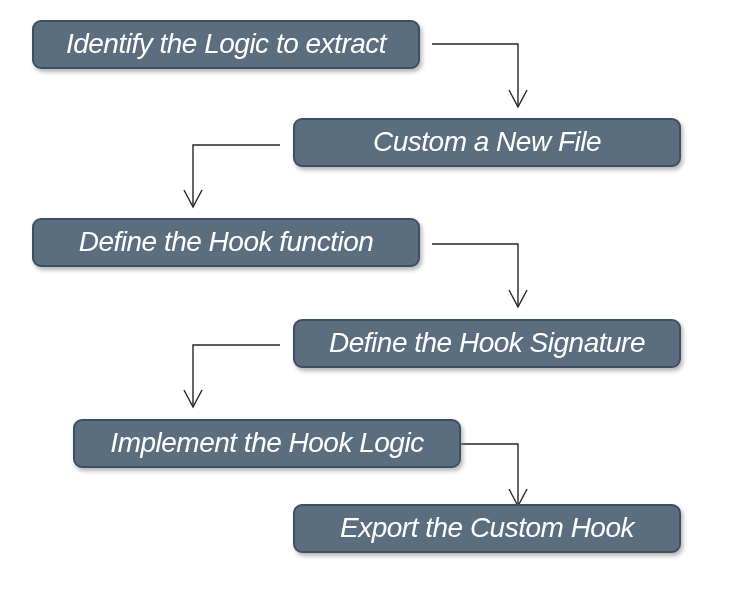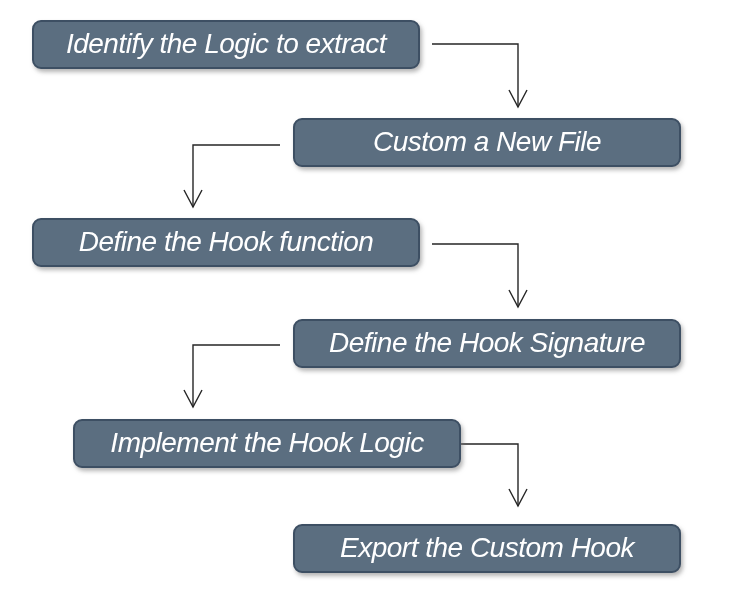--- a/index.html
+++ b/index.html
@@ -57,21 +57,21 @@
     letter-spacing: -0.5px;
     white-space: nowrap;
     line-height: 1;
     padding-bottom: 2px;
   }
   .pos-1 { left: 32px;  top: 20px;  }
   .pos-2 { left: 293px; top: 118px; }
   .pos-3 { left: 32px;  top: 218px; }
   .pos-4 { left: 293px; top: 319px; }
   .pos-5 { left: 32px;  top: 419px; margin-left: 41px; }
-  .pos-6 { left: 293px; top: 524px; }
+  .pos-6 { left: 293px; top: 504px; }
 </style>
 </head>
 <body>
 
 <div class="canvas">
 
   <svg class="connector-layer" width="750" height="597" viewBox="0 0 750 597" aria-hidden="true">
     <g>
       <path d="M432 44 H518 V107"></path>
       <path d="M509 90 L518 107 L527 90"></path>

